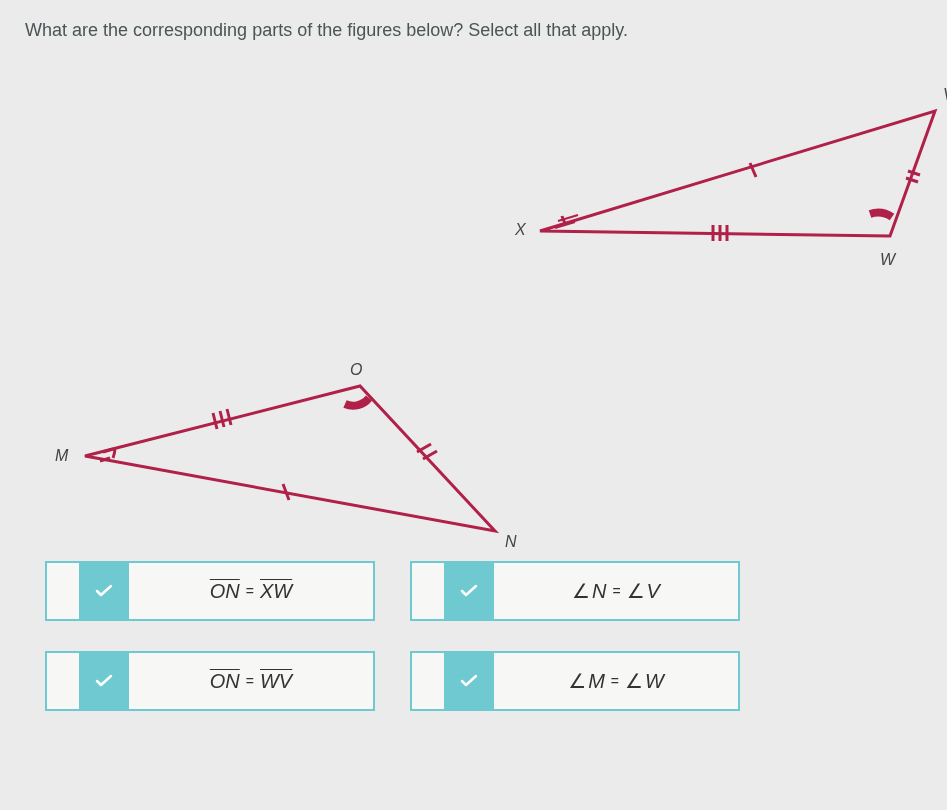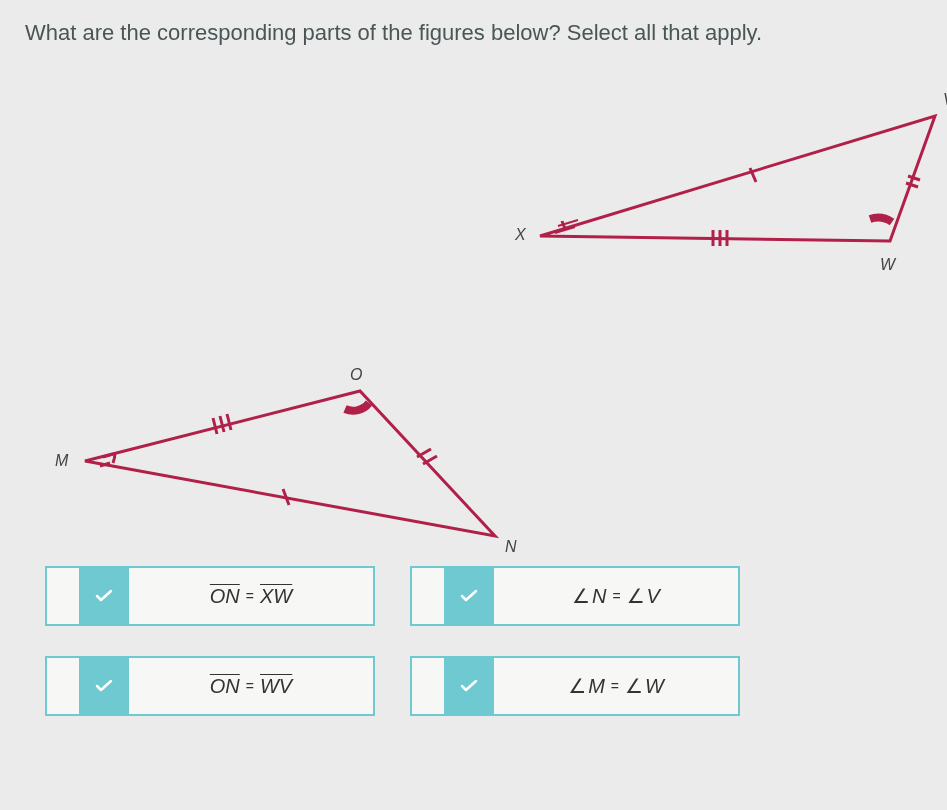--- a/index.html
+++ b/index.html
@@ -6,21 +6,21 @@
     body {
       width: 947px;
       height: 810px;
       background: #ebebeb;
       font-family: Arial, sans-serif;
       color: #4a5555;
       padding: 20px 25px;
       position: relative;
     }
     .question {
-      font-size: 22px;
+      font-size: 18px;
       color: #4a5555;
       margin-bottom: 30px;
       font-weight: normal;
     }
     .diagram-area {
       position: relative;
       width: 900px;
       height: 470px;
     }
     .triangle-label {

